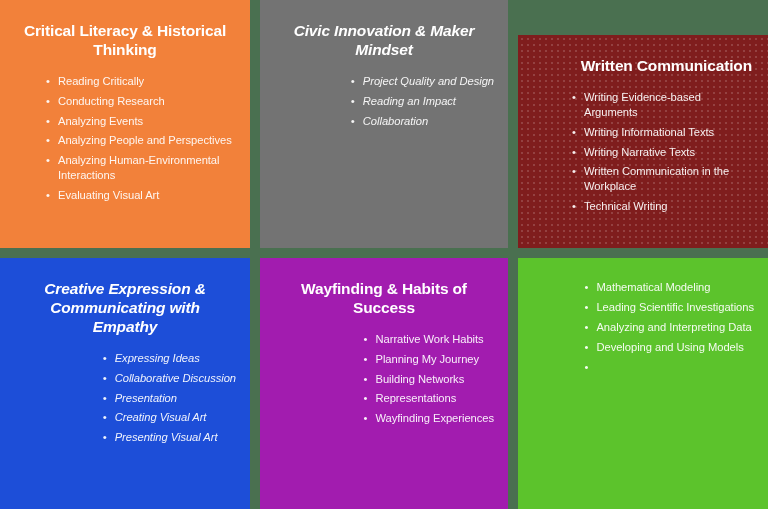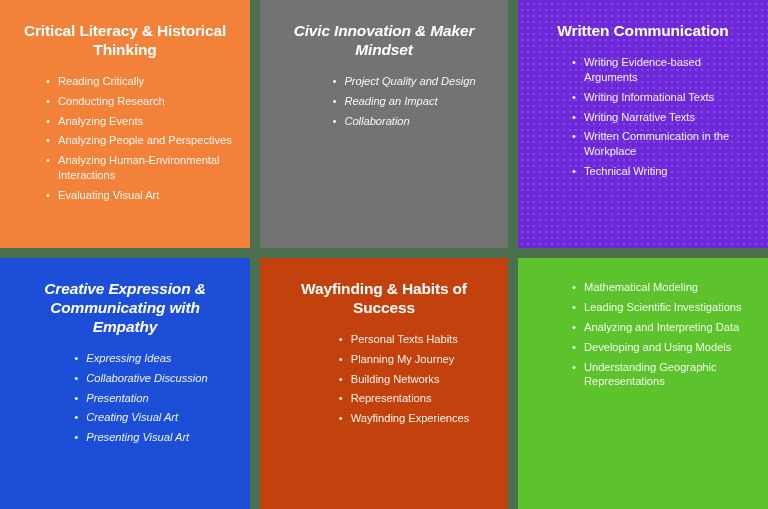--- a/index.html
+++ b/index.html
@@ -29,21 +29,21 @@
   .gutter-v, .gutter-h, .gutter-x {
     background: #4a7050;
   }
 
   .panel {
     position: relative;
     overflow: hidden;
     padding: 22px 14px 10px 14px;
     display: flex;
     flex-direction: column;
-    align-items: center;
+    align-items: flex-end;
   }
 
   
   .panel.textured::after {
     content: "";
     position: absolute;
     inset: 0;
     pointer-events: none;
     background-image: radial-gradient(rgba(255,255,255,0.16) 0.8px, transparent 0.9px);
     background-size: 6px 6px;
@@ -115,21 +115,21 @@
     <h2 class="panel-title">Civic Innovation &amp; Maker Mindset</h2>
     <ul class="panel-list">
         <li><span class="bullet">•</span><span>Project Quality and Design</span></li>
         <li><span class="bullet">•</span><span>Reading an Impact</span></li>
         <li><span class="bullet">•</span><span>Collaboration</span></li>
       </ul>
   </section>
 
   <div class="gutter-v" style="background: rgb(74, 112, 80);"></div>
 
-  <section class="panel textured" data-col="right" style="background: #6d28d9;">
+  <section class="panel textured" data-col="right" style="background: #7f1d1d; margin-top: 35px;">
     <h2 class="panel-title">Written Communication</h2>
     <ul class="panel-list">
         <li><span class="bullet">•</span><span>Writing Evidence-based Arguments</span></li>
         <li><span class="bullet">•</span><span>Writing Informational Texts</span></li>
         <li><span class="bullet">•</span><span>Writing Narrative Texts</span></li>
         <li><span class="bullet">•</span><span>Written Communication in the Workplace</span></li>
         <li><span class="bullet">•</span><span>Technical Writing</span></li>
       </ul>
   </section>
 
@@ -145,36 +145,36 @@
         <li><span class="bullet">•</span><span>Expressing Ideas</span></li>
         <li><span class="bullet">•</span><span>Collaborative Discussion</span></li>
         <li><span class="bullet">•</span><span>Presentation</span></li>
         <li><span class="bullet">•</span><span>Creating Visual Art</span></li>
         <li><span class="bullet">•</span><span>Presenting Visual Art</span></li>
       </ul>
   </section>
 
   <div class="gutter-v" style="background: rgb(74, 112, 80);"></div>
 
-  <section class="panel" data-col="mid" style="background: #c2410c;">
+  <section class="panel" data-col="mid" style="background: #a21caf;">
     <h2 class="panel-title">Wayfinding &amp; Habits of Success</h2>
     <ul class="panel-list">
-        <li><span class="bullet">•</span><span>Personal Texts Habits</span></li>
+        <li><span class="bullet">•</span><span>Narrative Work Habits</span></li>
         <li><span class="bullet">•</span><span>Planning My Journey</span></li>
         <li><span class="bullet">•</span><span>Building Networks</span></li>
         <li><span class="bullet">•</span><span>Representations</span></li>
         <li><span class="bullet">•</span><span>Wayfinding Experiences</span></li>
       </ul>
   </section>
 
   <div class="gutter-v" style="background: rgb(74, 112, 80);"></div>
 
   <section class="panel" data-col="right" style="background: rgb(92, 195, 44);">
     <ul class="panel-list">
         <li><span class="bullet">•</span><span>Mathematical Modeling</span></li>
         <li><span class="bullet">•</span><span>Leading Scientific Investigations</span></li>
         <li><span class="bullet">•</span><span>Analyzing and Interpreting Data</span></li>
         <li><span class="bullet">•</span><span>Developing and Using Models</span></li>
-        <li><span class="bullet">•</span><span>Understanding Geographic Representations</span></li>
+        <li><span class="bullet">•</span></li>
       </ul>
   </section>
 
 </div>
 
 </body></html>

